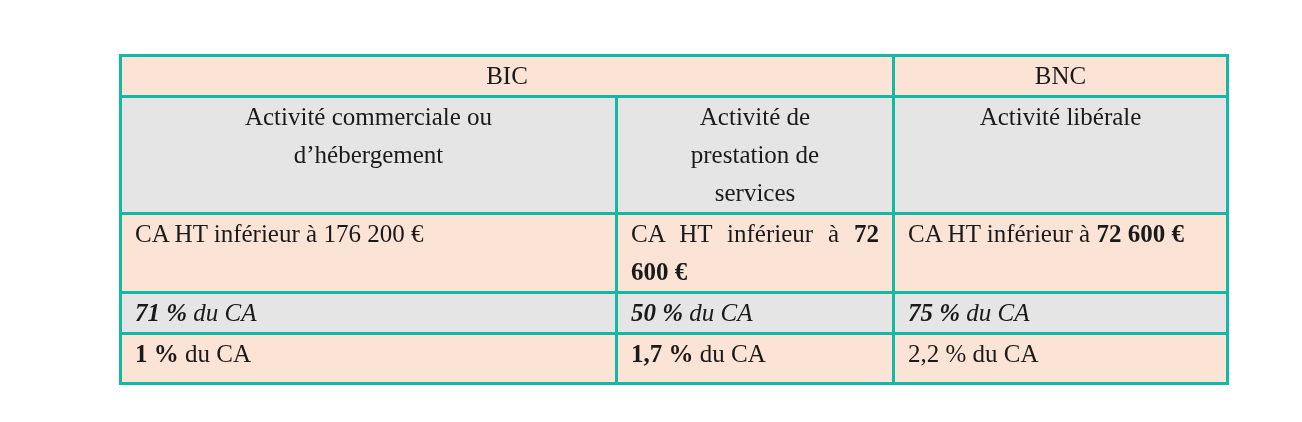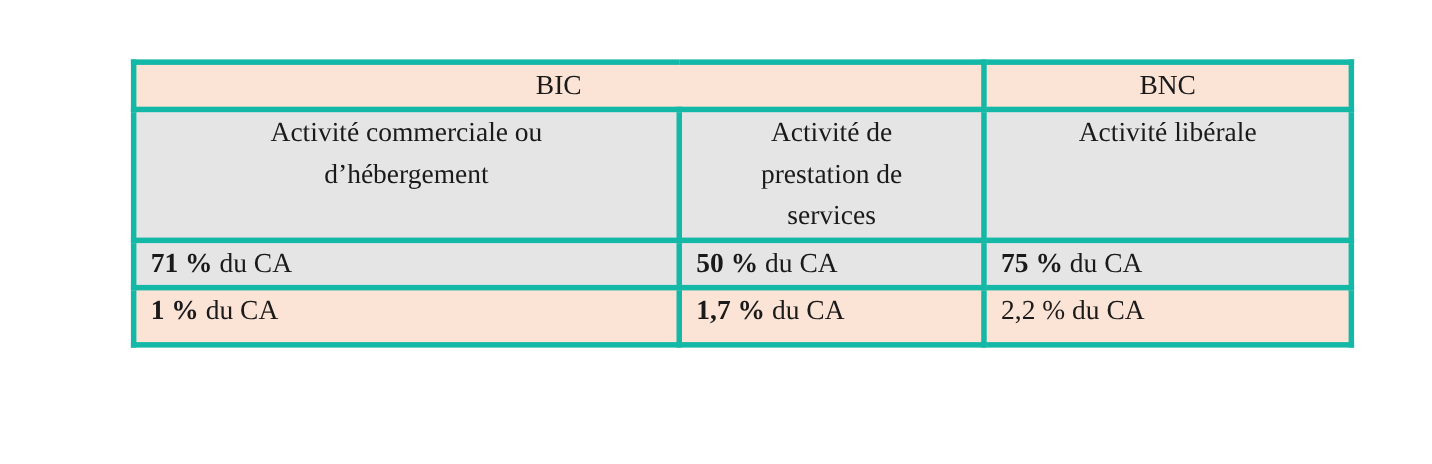--- a/index.html
+++ b/index.html
@@ -20,21 +20,21 @@
       left: 119px;
       top: 54px;
       width: 1107px;
       border-collapse: collapse;
       table-layout: fixed;
       font-family: "Liberation Serif", "DejaVu Serif", serif;
       font-size: 25px;
       line-height: 38px;
     }
     table.regime td, table.regime th {
-      border: 5px solid #14b8a6;
+      border: 3px solid #14b8a6;
       padding: 0 13px;
       vertical-align: top;
       font-weight: normal;
     }
     .shaded { background: #fbe3d6; }
     .plain { background: #e5e5e5; }
     .hdr th {
       font-weight: bold;
       text-align: center;
       height: 38px;
@@ -44,21 +44,21 @@
       text-align: center;
       height: 113px;
     }
     .row-threshold td {
       height: 76px;
     }
     .row-threshold td.justify {
       text-align: justify;
       text-align-last: left;
     }
-    .row-rate td { height: 38px; }
+    .row-rate td { height: 38px; font-style: italic; }
     .row-cfe td { height: 47px; }
     b { font-weight: bold; }
   </style>
 </head>
 <body>
 
 <table class="regime">
   <colgroup>
     <col style="width:496px">
     <col style="width:277px">
@@ -66,20 +66,31 @@
   </colgroup>
   <tbody>
       <tr class="hdr shaded">
     <th colspan="2">BIC</th>
     <th>BNC</th>
   </tr>
   <tr class="row-activity plain">
     <td style="padding:0 80px;">Activité commerciale ou d’hébergement</td>
     <td style="padding:0 40px;">Activité de prestation de services</td>
     <td>Activité libérale</td>
+  </tr>
+  <tr class="row-threshold shaded">
+    <td>
+      <span>CA HT inférieur à 176 200 €</span>
+    </td>
+    <td class="justify">
+      <span>CA HT inférieur à </span><b>72 600 €</b>
+    </td>
+    <td class="justify">
+      <span>CA HT inférieur à </span><b>72 600 €</b>
+    </td>
   </tr>
   <tr class="row-rate plain">
     <td>
       <b>71 %</b><span> du CA</span>
     </td>
     <td>
       <b>50 %</b><span> du CA</span>
     </td>
     <td>
       <b>75 %</b><span> du CA</span>

